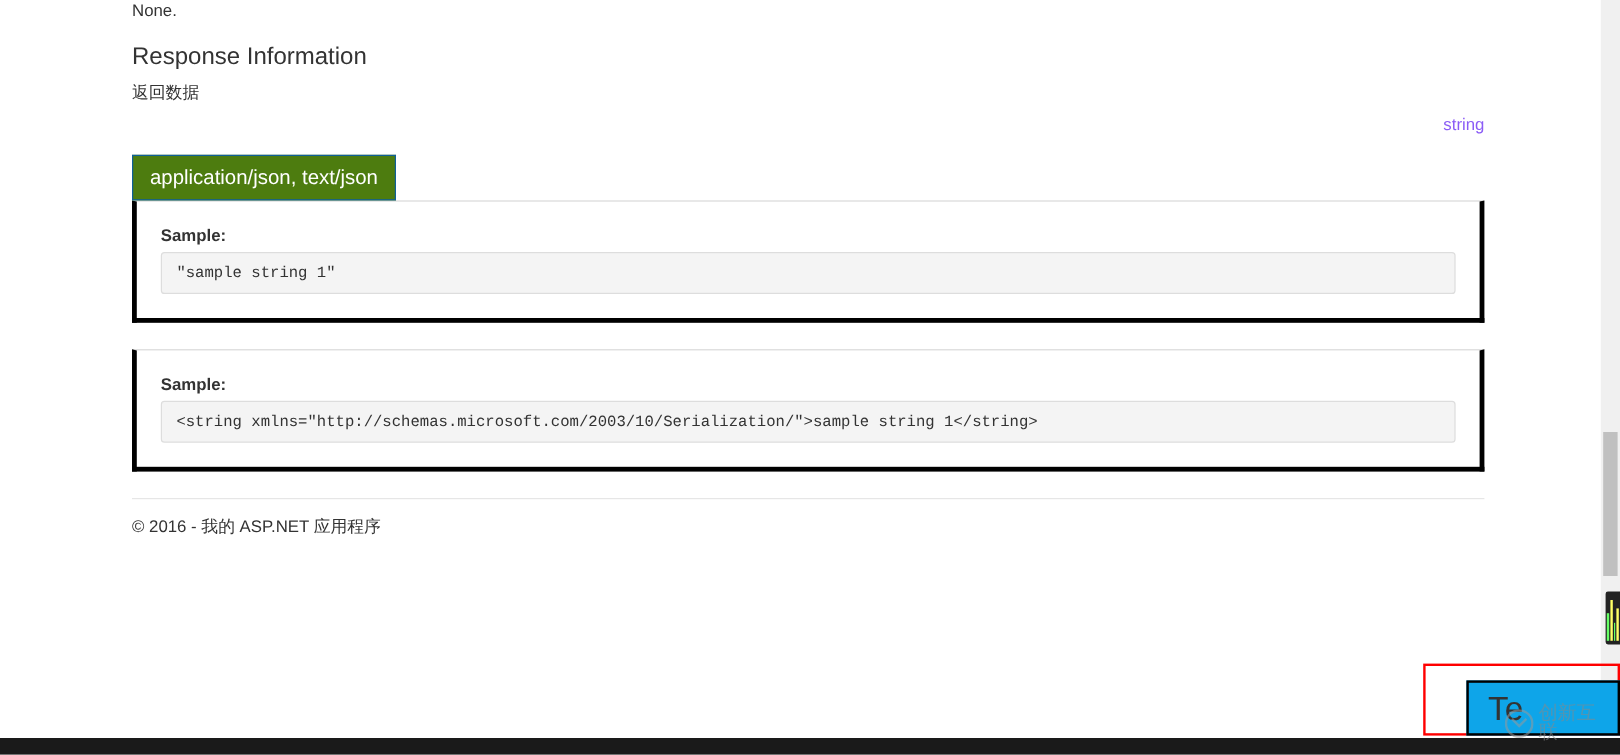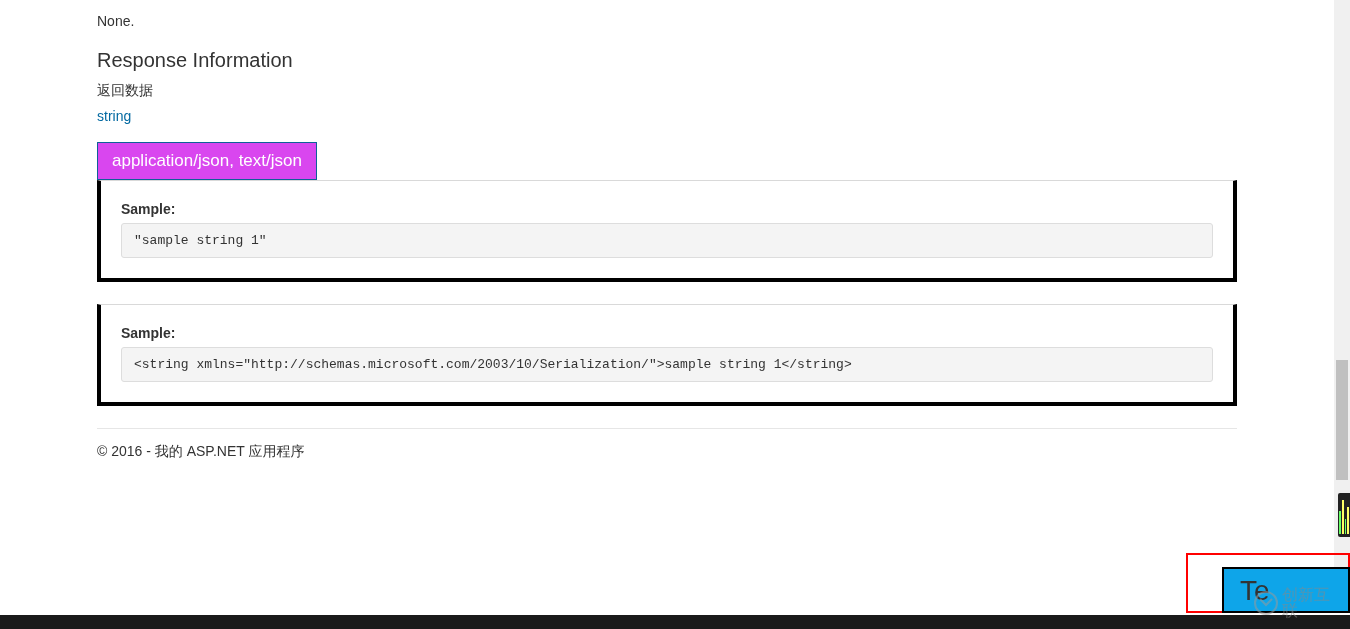--- a/index.html
+++ b/index.html
@@ -12,21 +12,22 @@
       background-color: #ffffff;
       color: #333333;
       width: 1350px;
       height: 629px;
       position: relative;
       overflow: hidden;
     }
     .content-area {
       padding-left: 97px;
       padding-right: 113px;
-      padding-top: 13px;
+      padding-top: 0;
+      margin-left: 13px;
     }
     .none-text {
       font-size: 14px;
       color: #333;
       font-weight: 300;
       margin-bottom: 12px;
     }
     .h2-heading {
       font-size: 20px;
       font-weight: 300;
@@ -42,27 +43,28 @@
       margin-bottom: 6px;
     }
     .desc-text {
       font-size: 14px;
       color: #333;
       margin-top: 8px;
       margin-bottom: 8px;
     }
     .type-text {
       font-size: 14px;
-      color: #0369a1;
+      color: #8b5cf6;
       font-weight: 300;
       margin-bottom: 18px;
+      text-align: right;
     }
     .format-tab {
       display: inline-block;
-      background-color: #d946ef;
+      background-color: #4d7c0f;
       color: #ffffff;
       font-size: 17px;
       font-weight: 400;
       padding: 8px 14px;
       border: 1px solid #0f6098;
     }
     .format-box {
       border: 4px solid #000000;
       border-top: 1px solid #d9d9d9;
       padding: 20px 20px;

